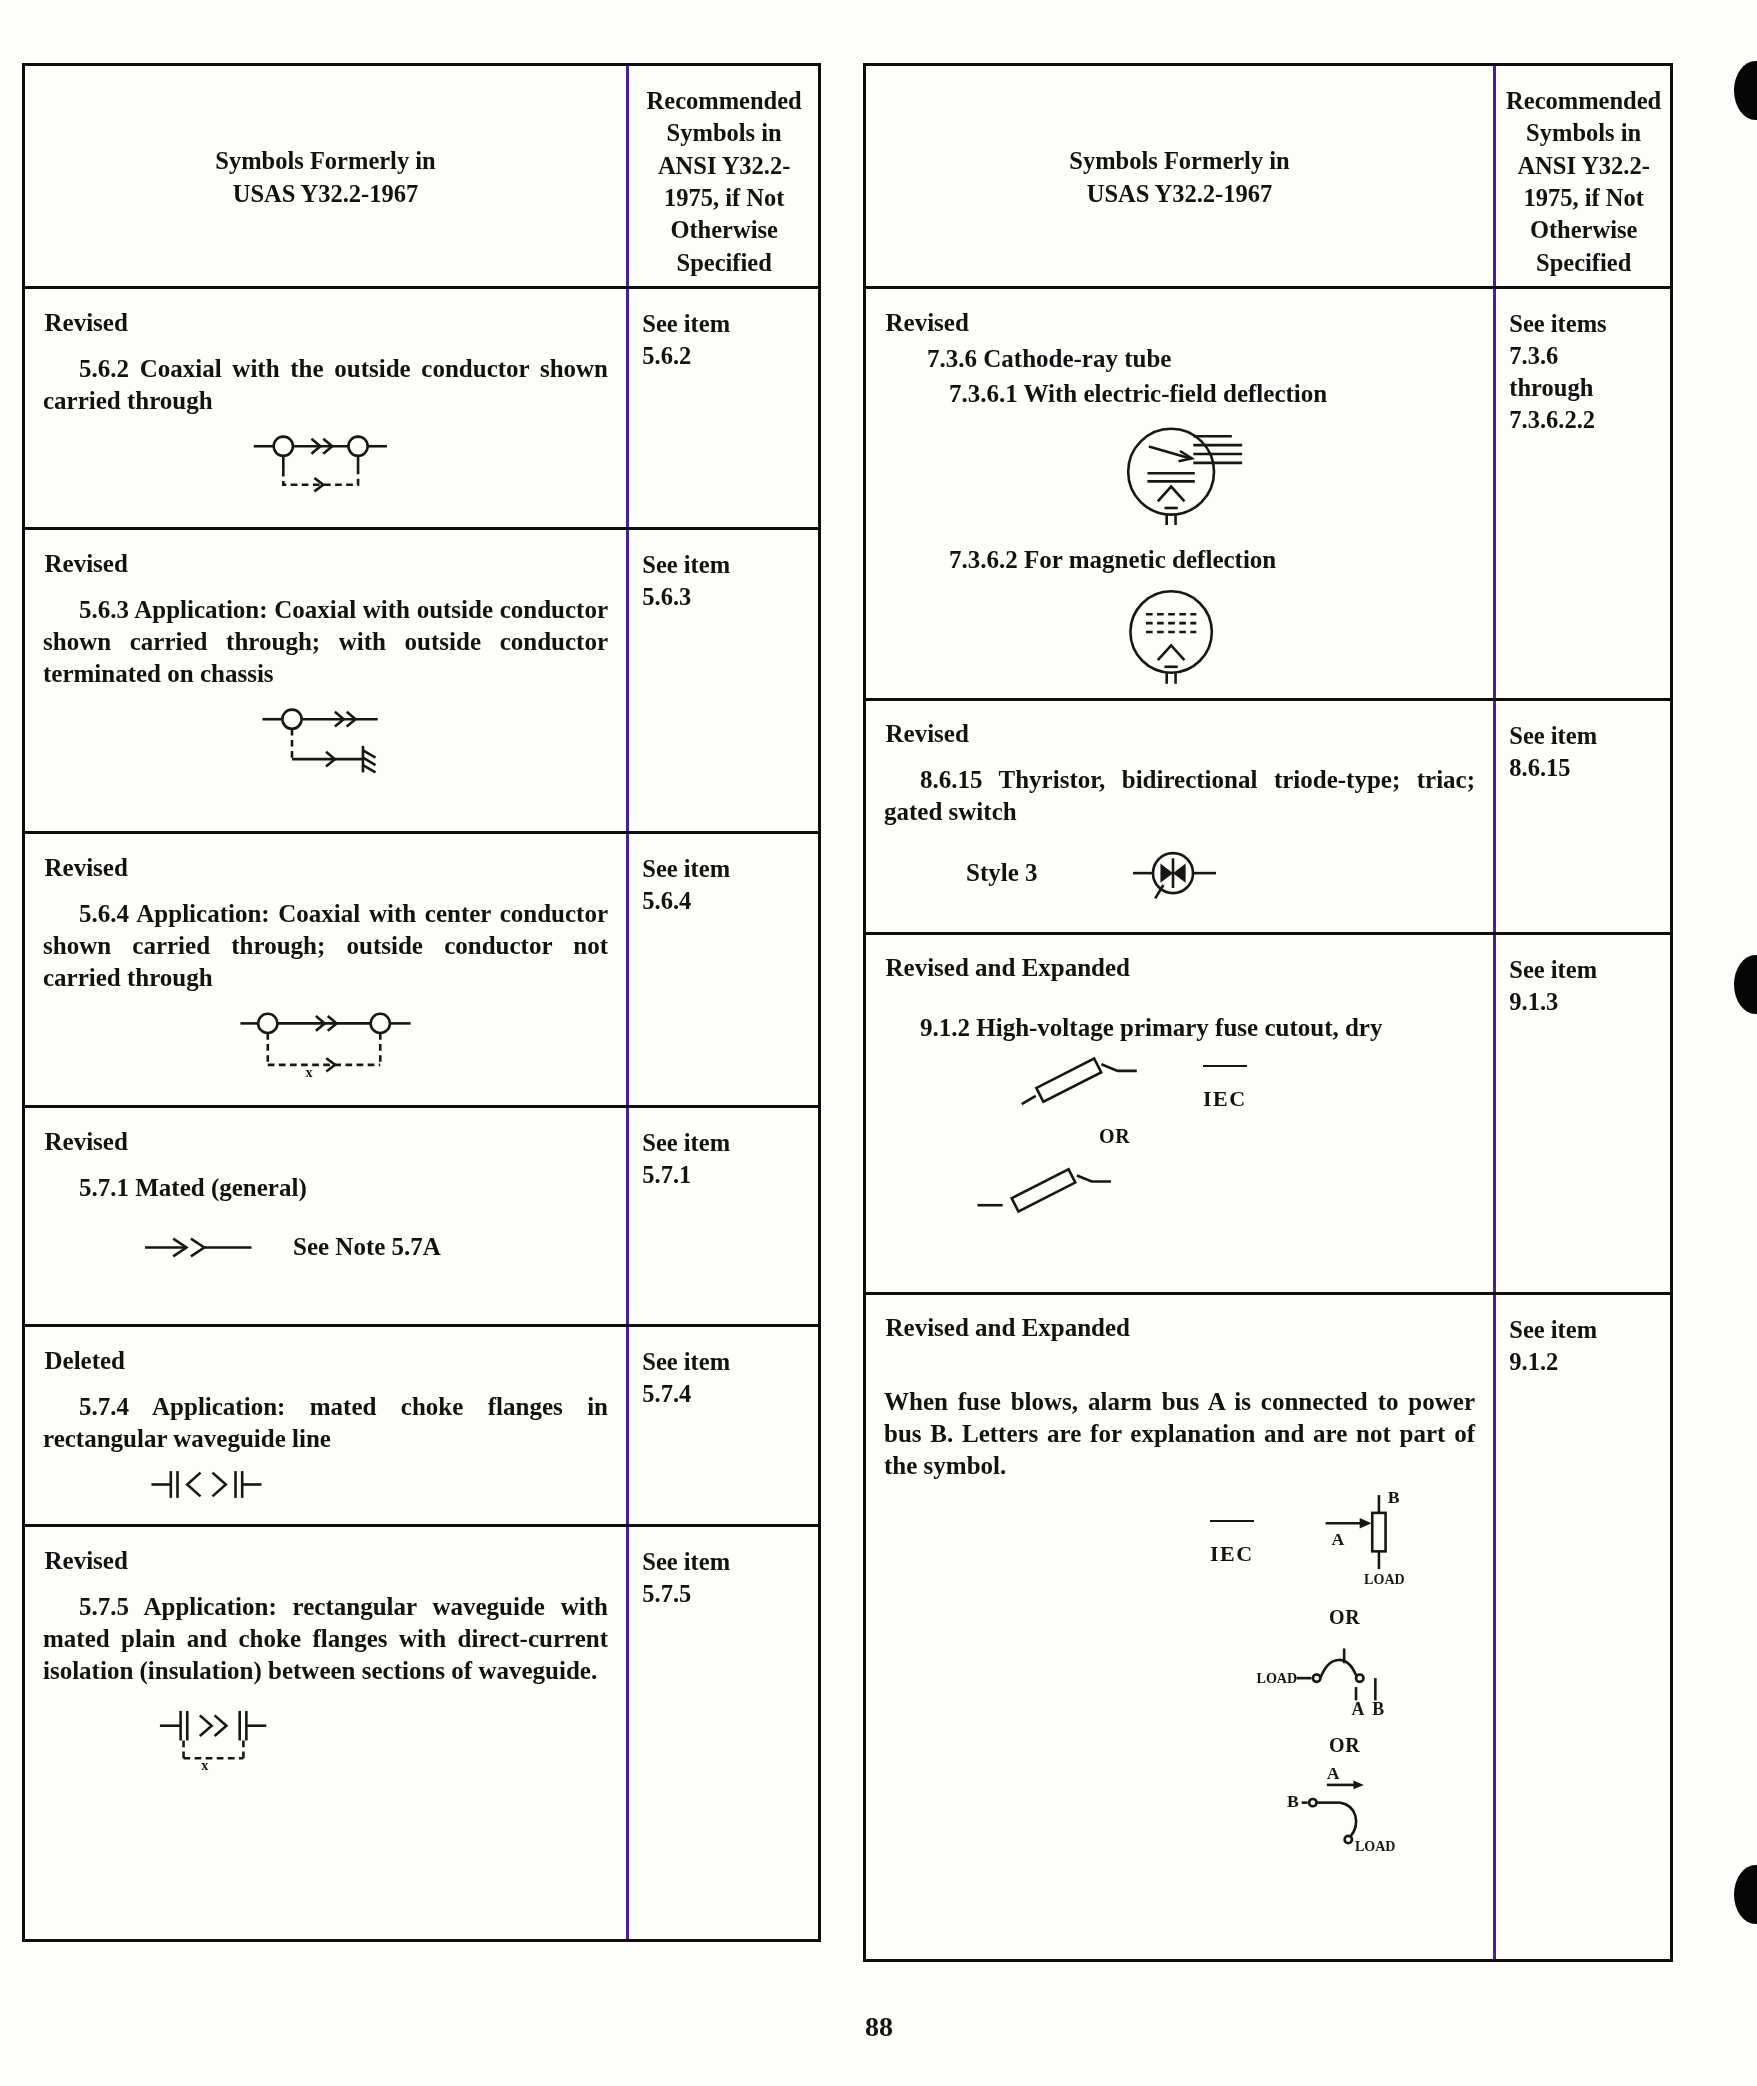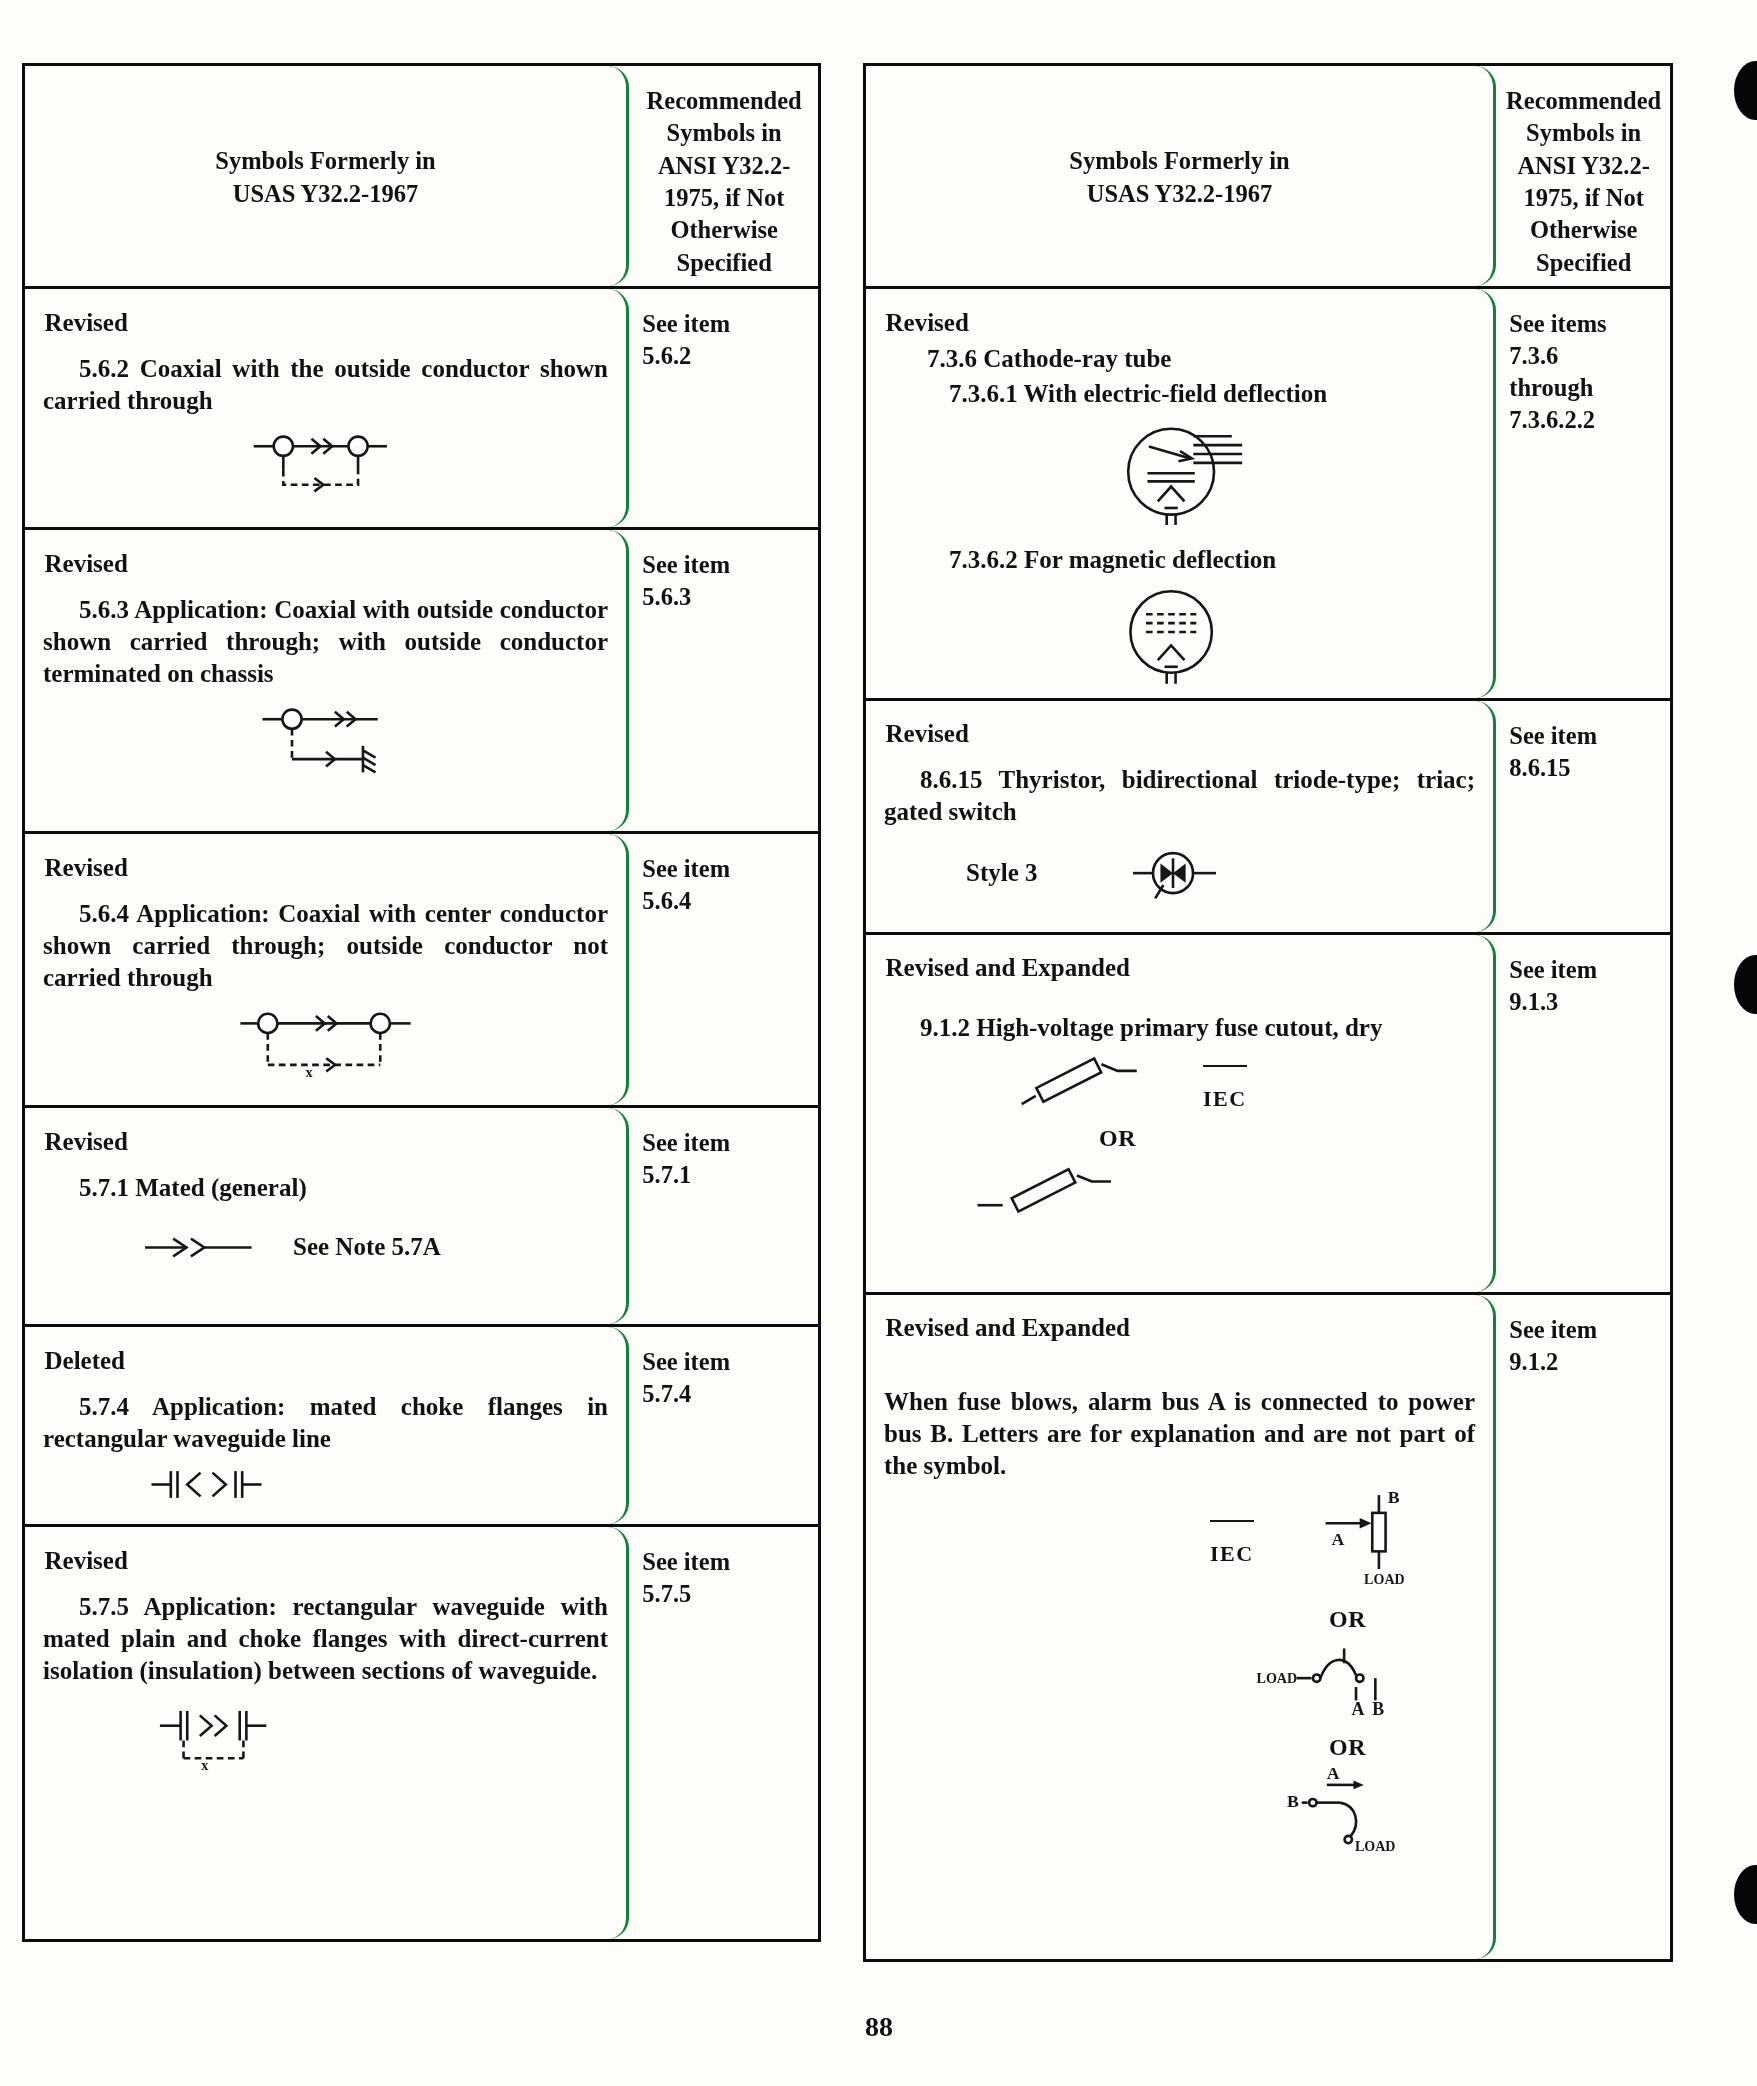--- a/index.html
+++ b/index.html
@@ -5,38 +5,38 @@
   html,body { margin:0; padding:0; background:#e8e8e6; }
   .page {
     position:relative; width:1758px; height:2087px; margin:0 auto;
     background:#fdfdfa; color:#121212; overflow:hidden;
     font-family:"Liberation Serif","DejaVu Serif",serif; font-weight:bold;
   }
   .tbl { position:absolute; border:3px solid #0d0d0d; display:flex; flex-direction:column; box-sizing:border-box; }
   .row { display:flex; border-top:3px solid #0d0d0d; box-sizing:border-box; }
   .row:first-child { border-top:none; }
   .cell { box-sizing:border-box; }
-  .cell-main { flex:1; border-right:3px solid #15803d; padding:16.3px 18px 13.3px 18px; position:relative;border-radius:21px; }
+  .cell-main { flex:1; border-right:3px solid #4c1d95; padding:16.3px 18px 13.3px 18px; position:relative; }
   .cell-see  { padding:19px 12px 7.4px 13.3px; font-size:24.5px; line-height:1.3; }
   .tbl-left  .cell-see { width:189px; }
   .tbl-right .cell-see { width:174px; }
   .hdrcell { display:flex; align-items:center; justify-content:center; text-align:center; }
   .hdr { font-size:24.5px; line-height:1.32; }
   .pre { white-space:pre-line; }
   .status { font-size:25px; margin:3px 0 16.3px 1.5px; }
   .body { font-size:25px; line-height:1.28; margin:0 0 7.4px 0; text-align:justify; text-indent:36px; }
   .noindent { text-indent:0; }
   .symwrap { display:flex; align-items:center; margin-top:10.4px; }
   .sym path, .sym circle, .sym rect, .sym polyline { stroke:#161616; stroke-width:3.5; fill:none; }
   .sym polygon { fill:#161616; stroke:none; }
   .sym .dash { stroke-dasharray:9 6; }
   .sym text { fill:#161616; stroke:none; font-family:"Liberation Serif","DejaVu Serif",serif; font-weight:bold; font-size:24px; }
   .sym text.sm { font-size:19px; }
   .sidetext { font-size:25px; }
-  .orlabel { font-size:24px; letter-spacing:0.7px; }
+  .orlabel { font-size:20px; letter-spacing:0.7px; }
   .ieclabel { display:inline-block; font-size:22px; letter-spacing:1.5px; border-top:2.2px solid #161616; padding-top:19px; }
   .relbox { position:relative; }
   .abs { position:absolute; }
   .page-number { position:absolute; left:0; top:2011px; width:100%; text-align:center; font-size:28px; }
   .bind-mark { position:absolute; right:-19px; width:43px; height:59px; background:#060606; border-radius:50%; }
 </style>
 </head>
 <body>
 
 <div class="page">

